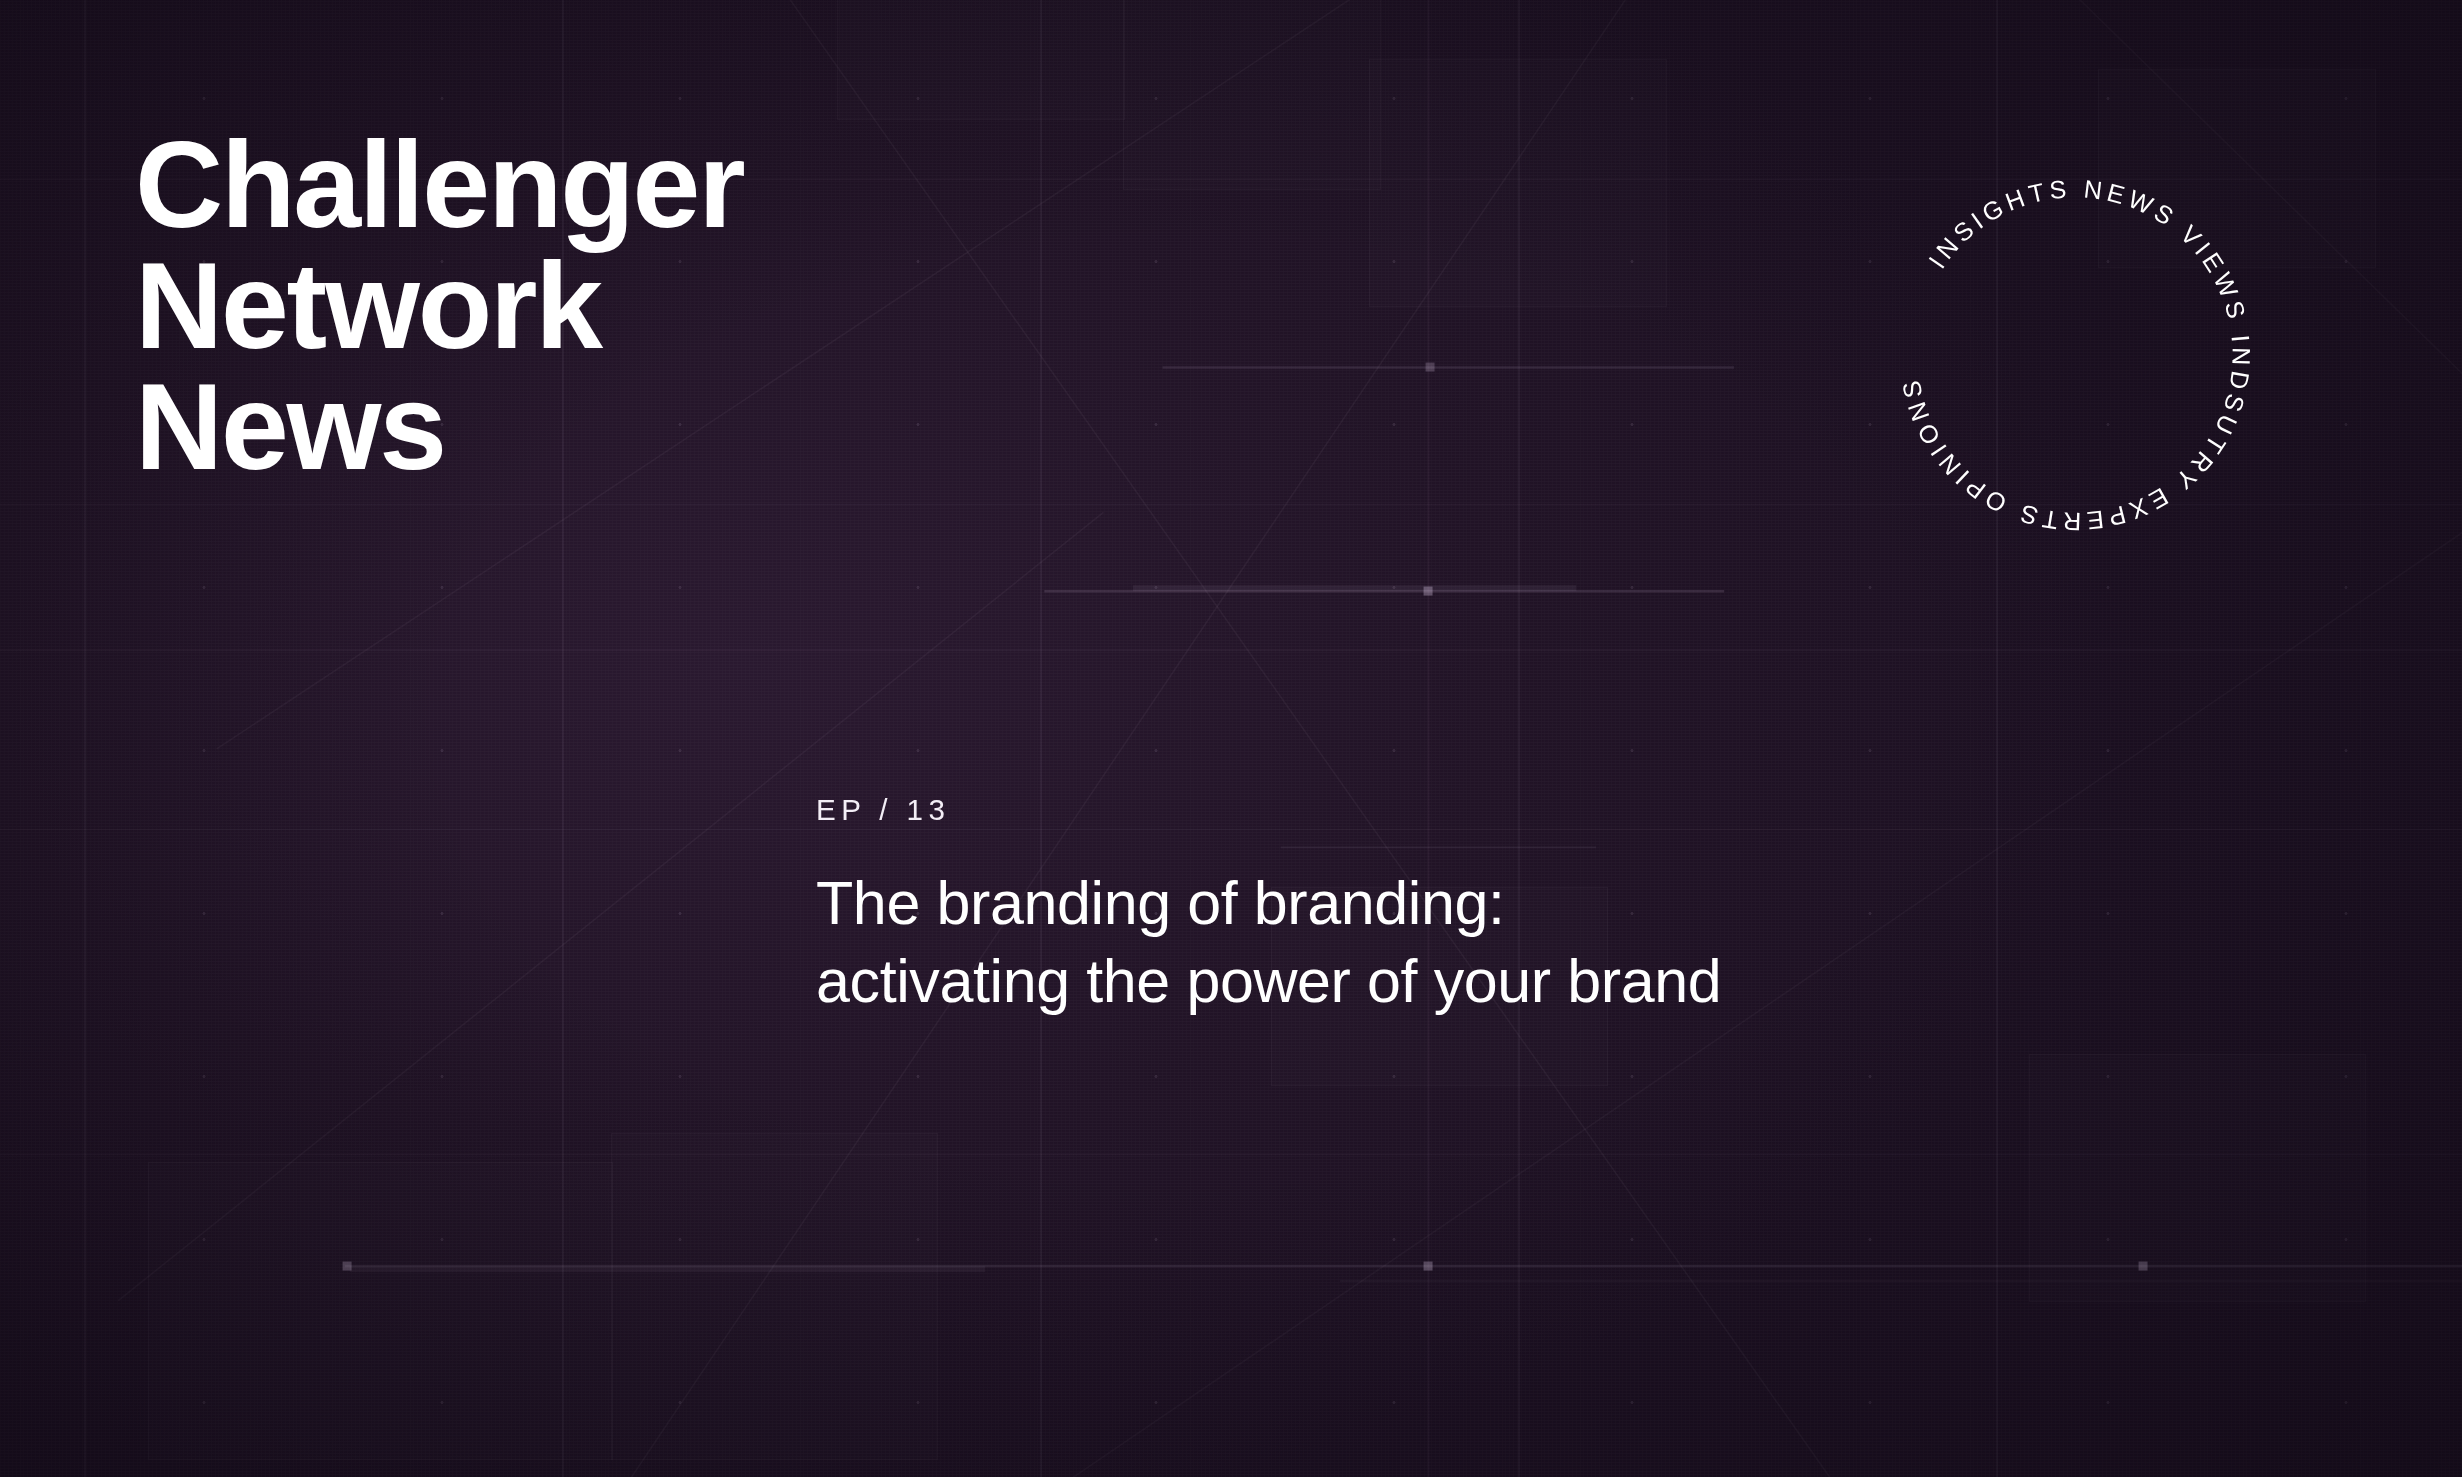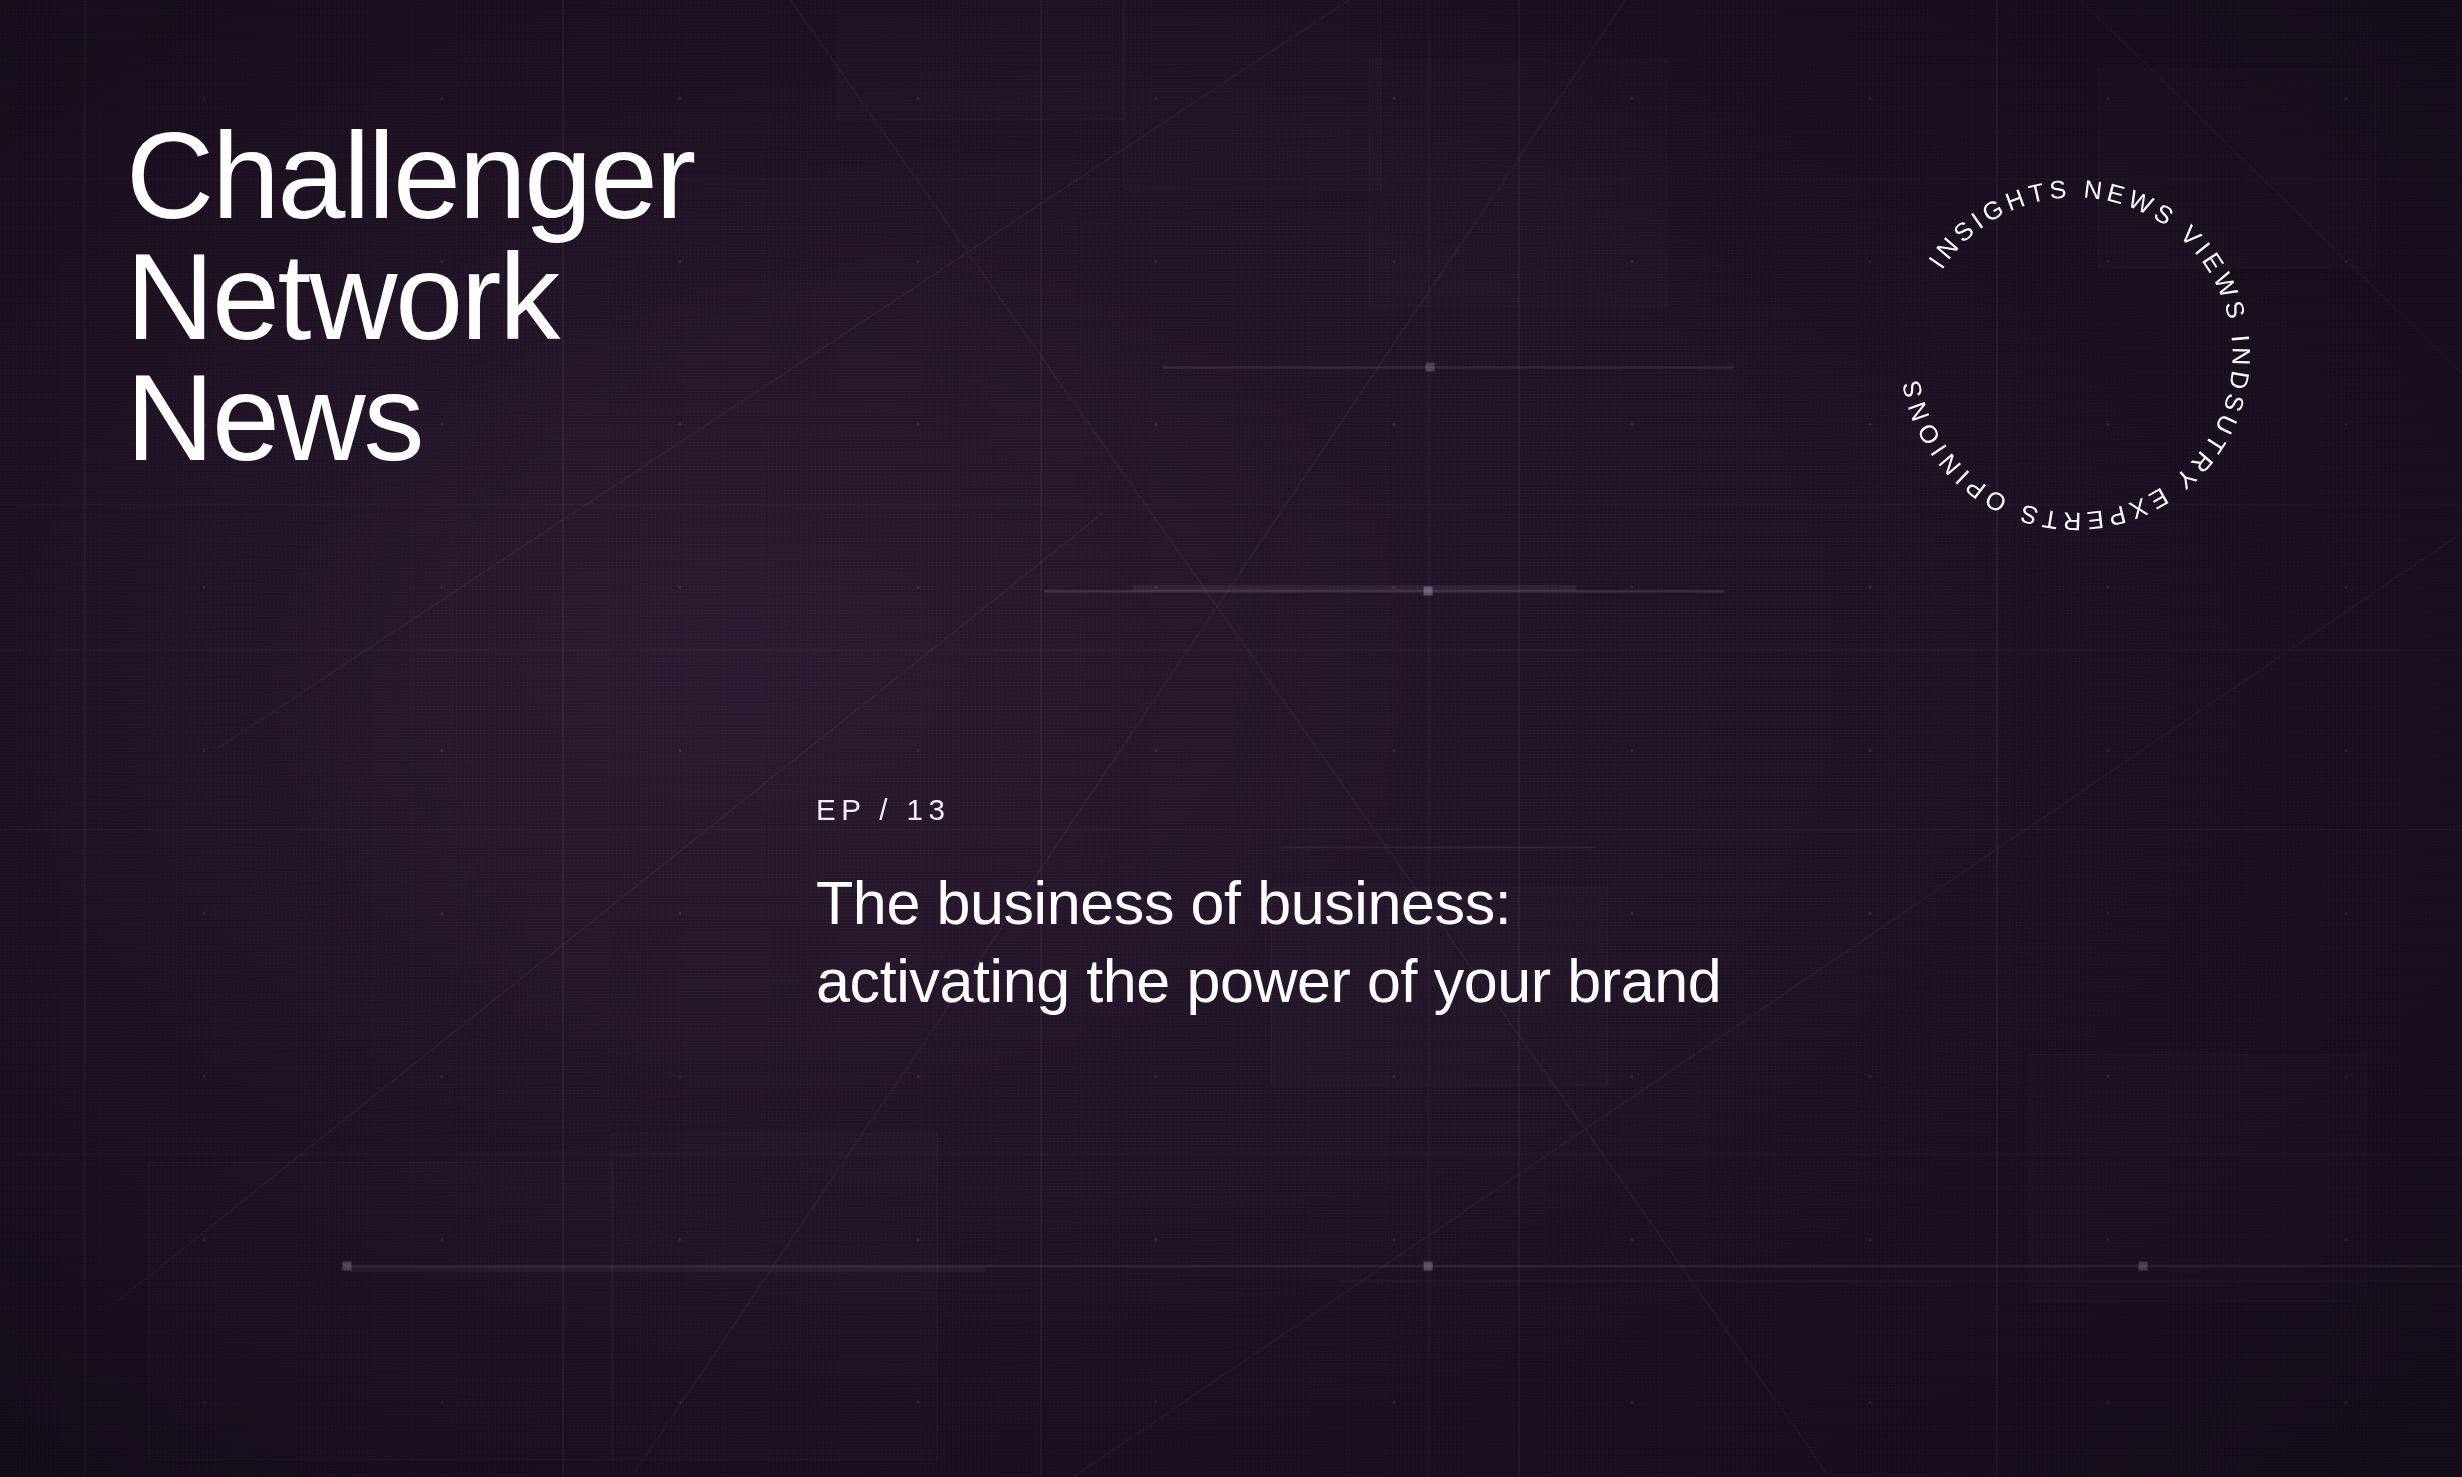--- a/index.html
+++ b/index.html
@@ -89,23 +89,23 @@
     height: 100%;
   }
 
   .headline {
     position: absolute;
     left: 126px;
     top: 116px;
     color: #ffffff;
     font-size: 122px;
     line-height: 0.99;
-    font-weight: 400;
+    font-weight: 700;
     letter-spacing: -2.2px;
-    margin: 0;
+    margin: 9px;
     white-space: pre-line;
   }
 
   .episode-block {
     position: absolute;
     left: 816px;
     top: 793px;
     color: #ffffff;
   }
 
@@ -196,21 +196,21 @@
   <div class="bg-layer bg-vignette"></div>
 
   <div class="content">
 
     <h1 class="headline">Challenger
 Network
 News</h1>
 
     <div class="episode-block">
       <div class="ep-label">EP / 13</div>
-      <div class="ep-title">The business of business:
+      <div class="ep-title">The branding of branding:
 activating the power of your brand</div>
     </div>
 
     <div class="badge">
       <svg viewBox="0 0 404 404">
         <defs>
           <path id="ringpath" d="M 202,202 m -160,0 a 160,160 0 1,1 320,0 a 160,160 0 1,1 -320,0"></path>
         </defs>
         <text>
           <textPath href="#ringpath" startOffset="9%">INSIGHTS NEWS VIEWS INDSUTRY EXPERTS OPINIONS </textPath>

